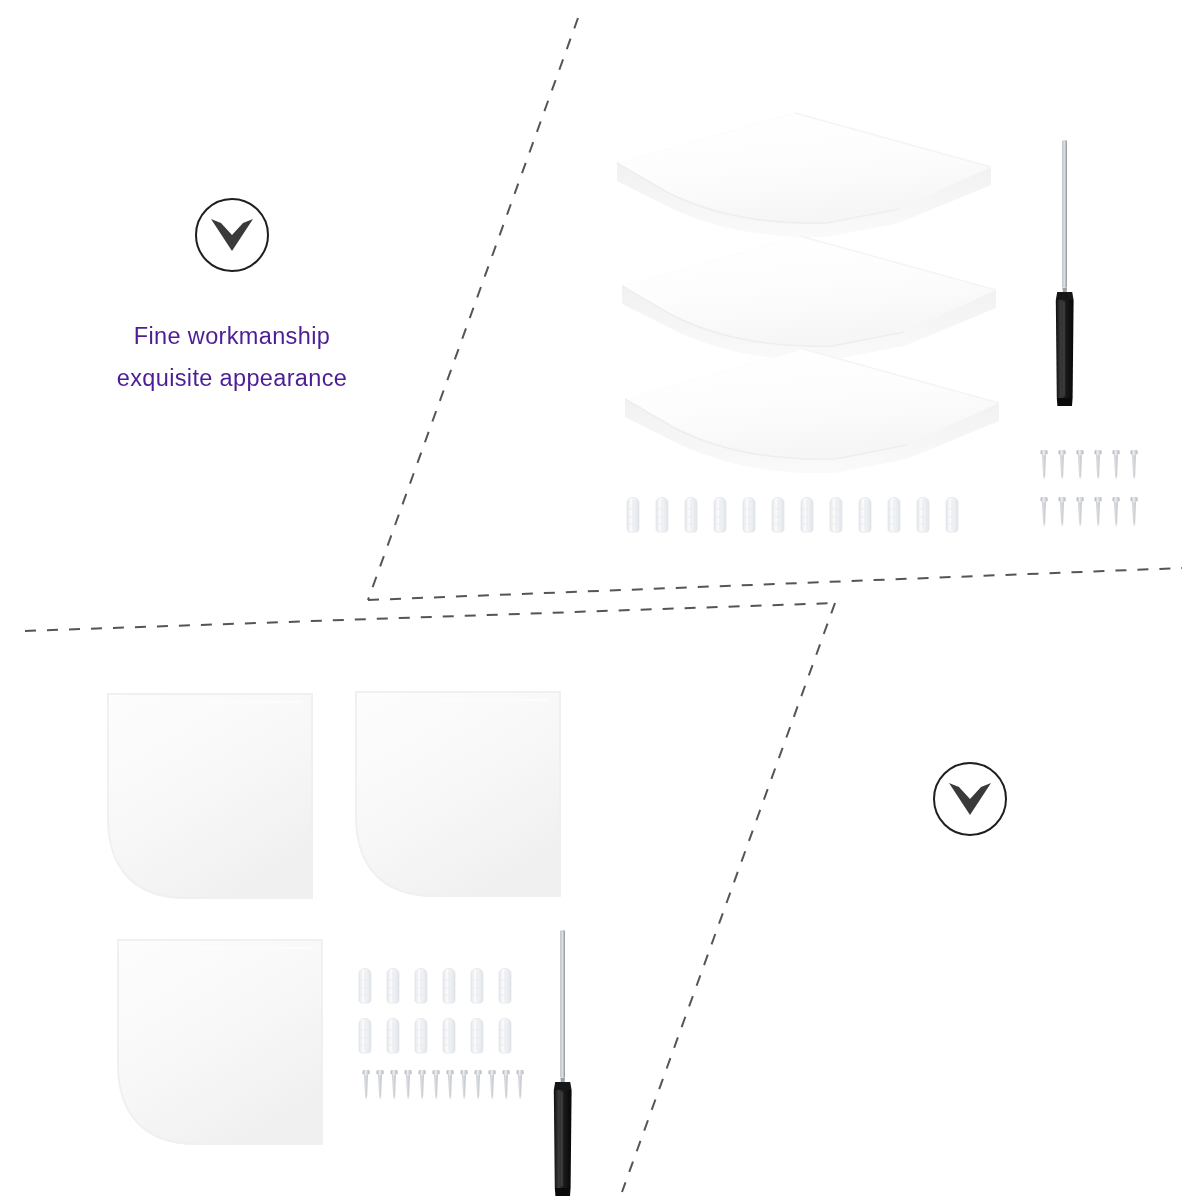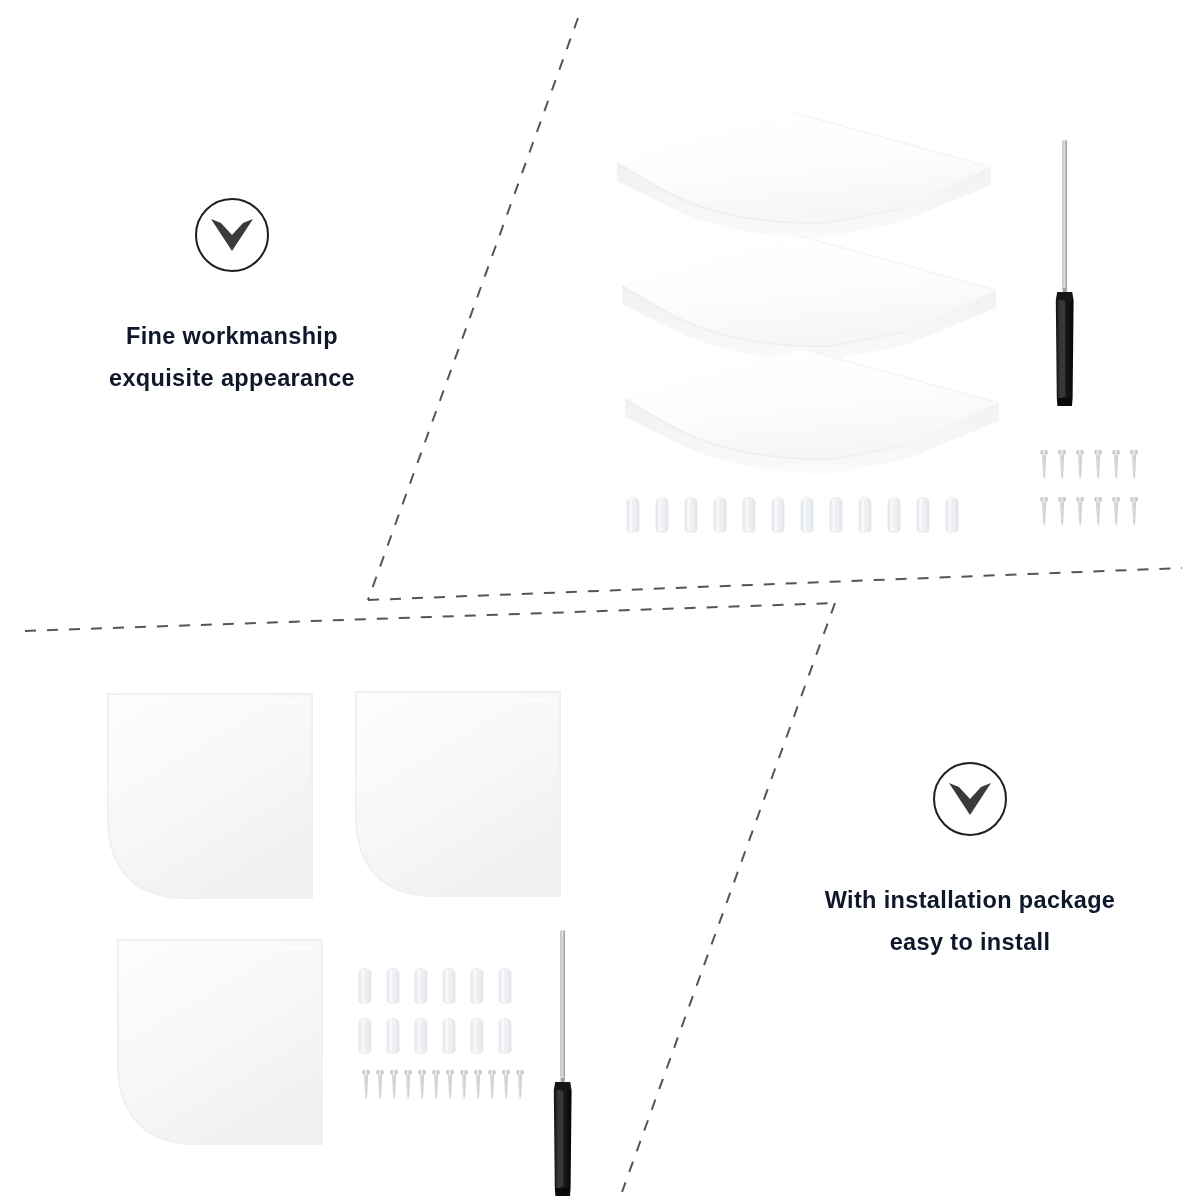--- a/index.html
+++ b/index.html
@@ -43,25 +43,25 @@
     box-sizing: border-box;
   }
   .feature-icon svg {
     position: absolute;
     left: 50%;
     top: 50%;
     transform: translate(-50%, -50%);
   }
   .feature-text {
     margin-top: 44px;
-    color: #0f172a;
+    color: #4c1d95;
     font-size: 23.5px;
     line-height: 1.78;
     letter-spacing: 0.35px;
-    font-weight: 700;
+    font-weight: 400;
     white-space: pre-line;
   }
 
   #feature-top  { left: 52px;  top: 198px; }
   #feature-bot  { left: 790px; top: 762px; }
 </style>
 </head>
 <body>
 
 <div id="stage">
@@ -359,17 +359,15 @@
     <div class="feature-text">Fine workmanship
 exquisite appearance</div>
   </div>
 
   <div class="feature-block" id="feature-bot">
     <div class="feature-icon">
       <svg width="44" height="34" viewBox="0 0 44 34" xmlns="http://www.w3.org/2000/svg">
         <path d="M 1 1 L 22 33 L 43 1 L 33 5 L 22 17 L 11 5 Z" fill="#3a3a3a"></path>
       </svg>
     </div>
-    <div class="feature-text">With installation package
-easy to install</div>
   </div>
 
 </div>
 
 </body></html>

